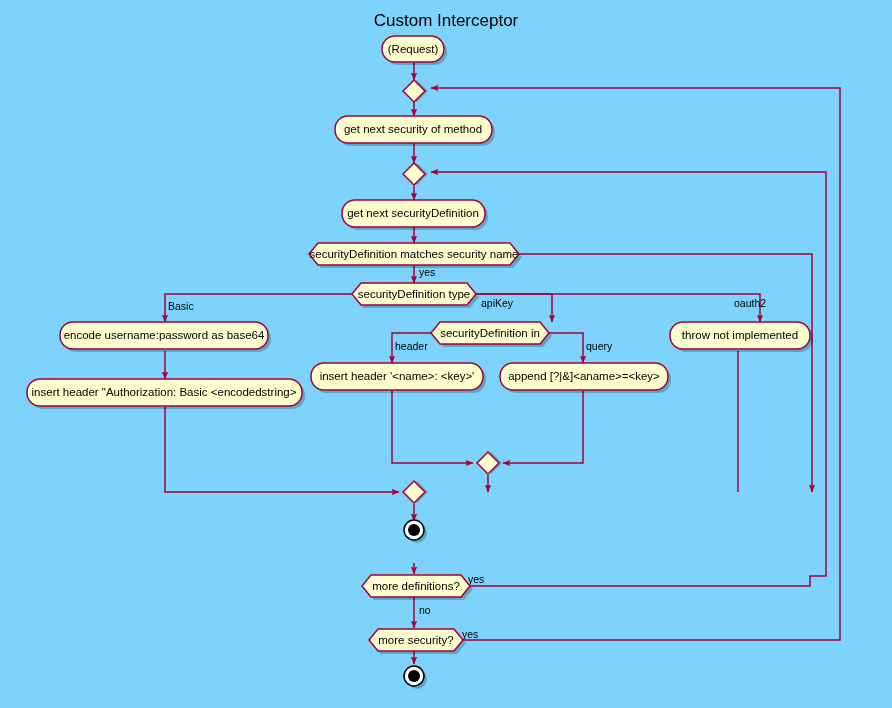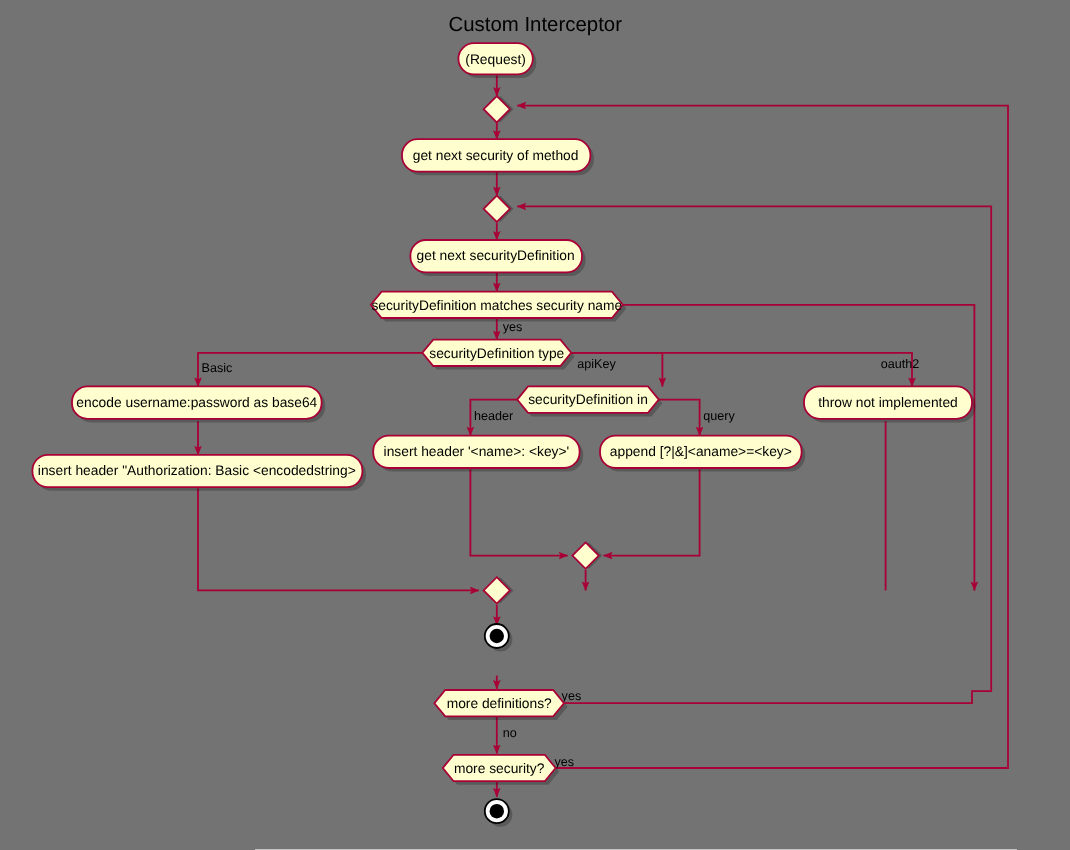--- a/index.html
+++ b/index.html
@@ -4,21 +4,21 @@
 <style>
   html, body {
     margin: 0;
     padding: 0;
     background: #ffffff;
   }
   #canvas {
     position: relative;
     width: 892px;
     height: 708px;
-    background: #737373;
+    background: #7dd3fc;
     font-family: "Liberation Sans", sans-serif;
     overflow: hidden;
   }
   svg#diagram {
     position: absolute;
     left: 0;
     top: 0;
     width: 892px;
     height: 708px;
   }

